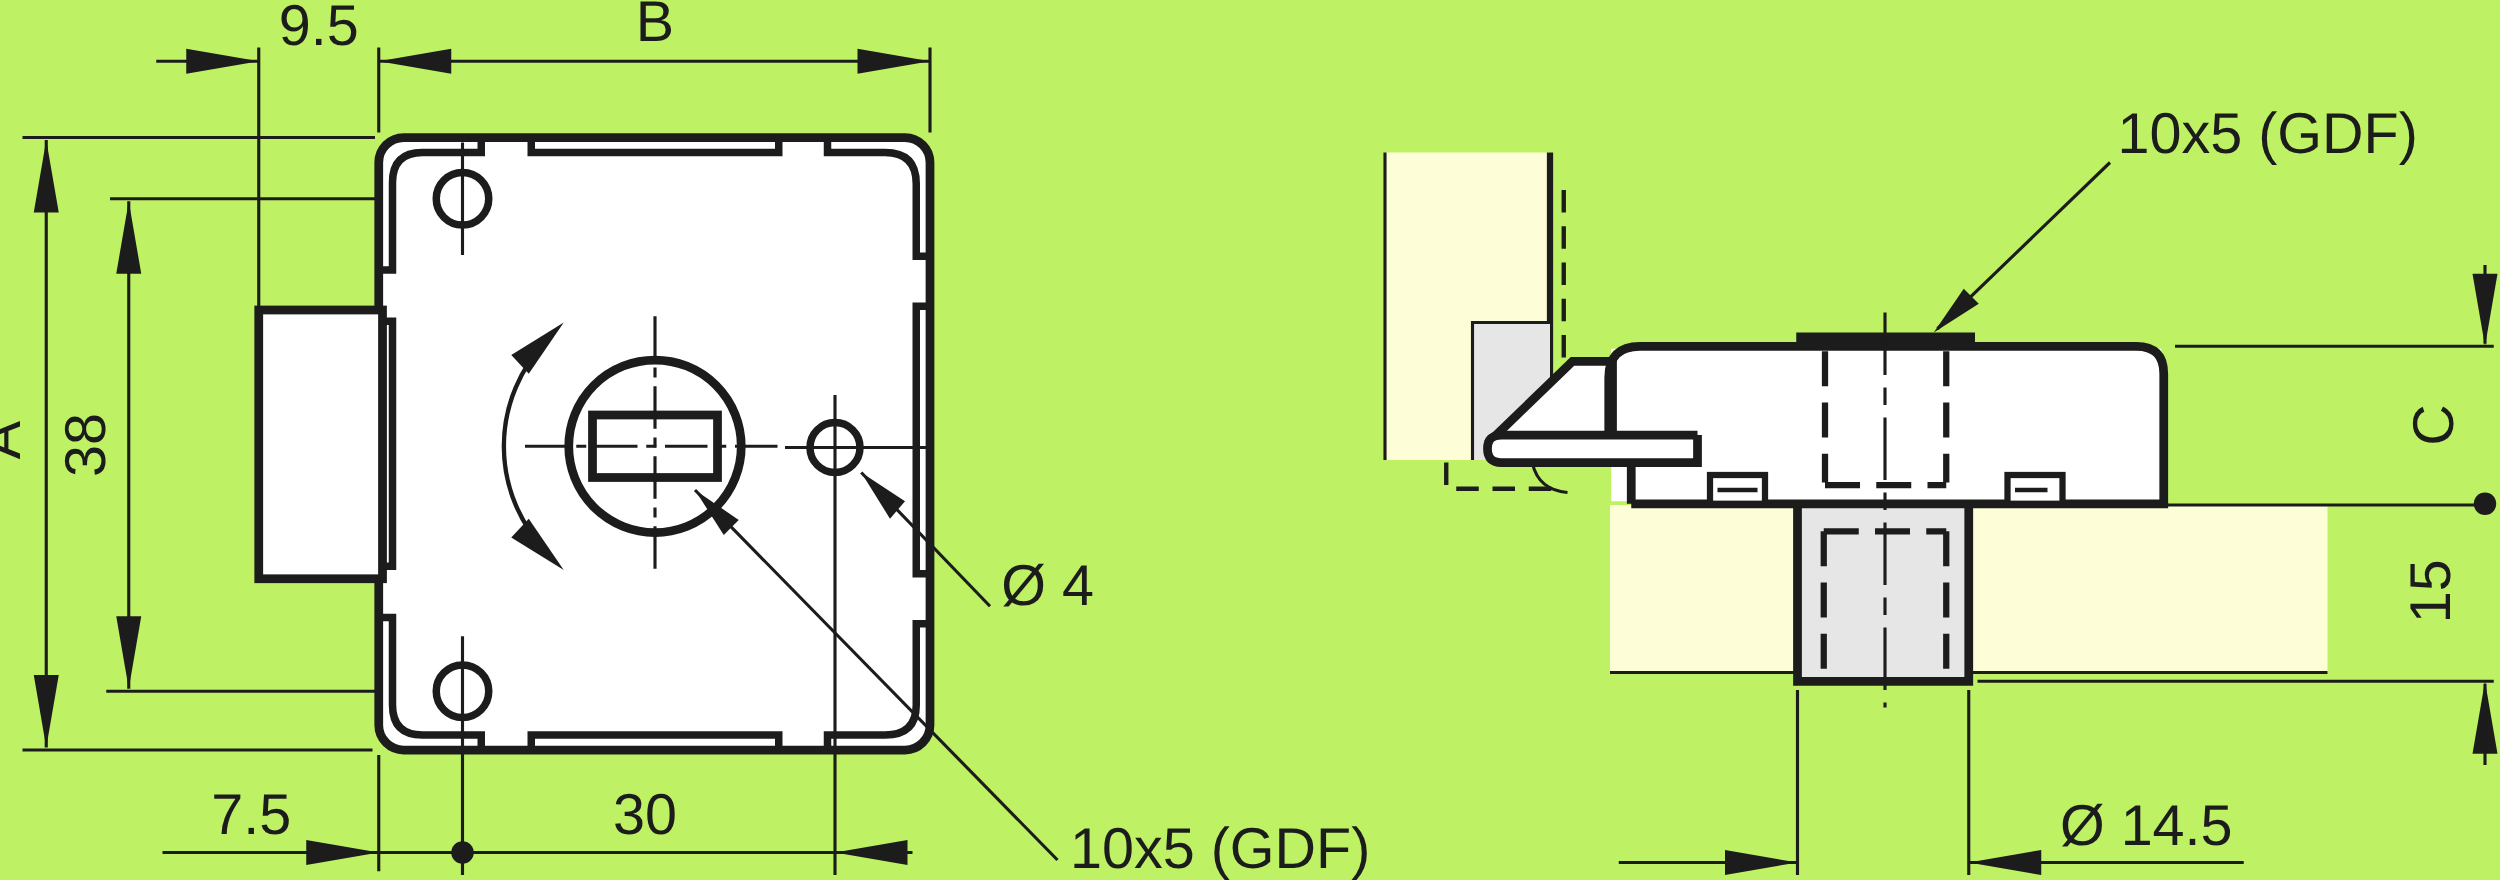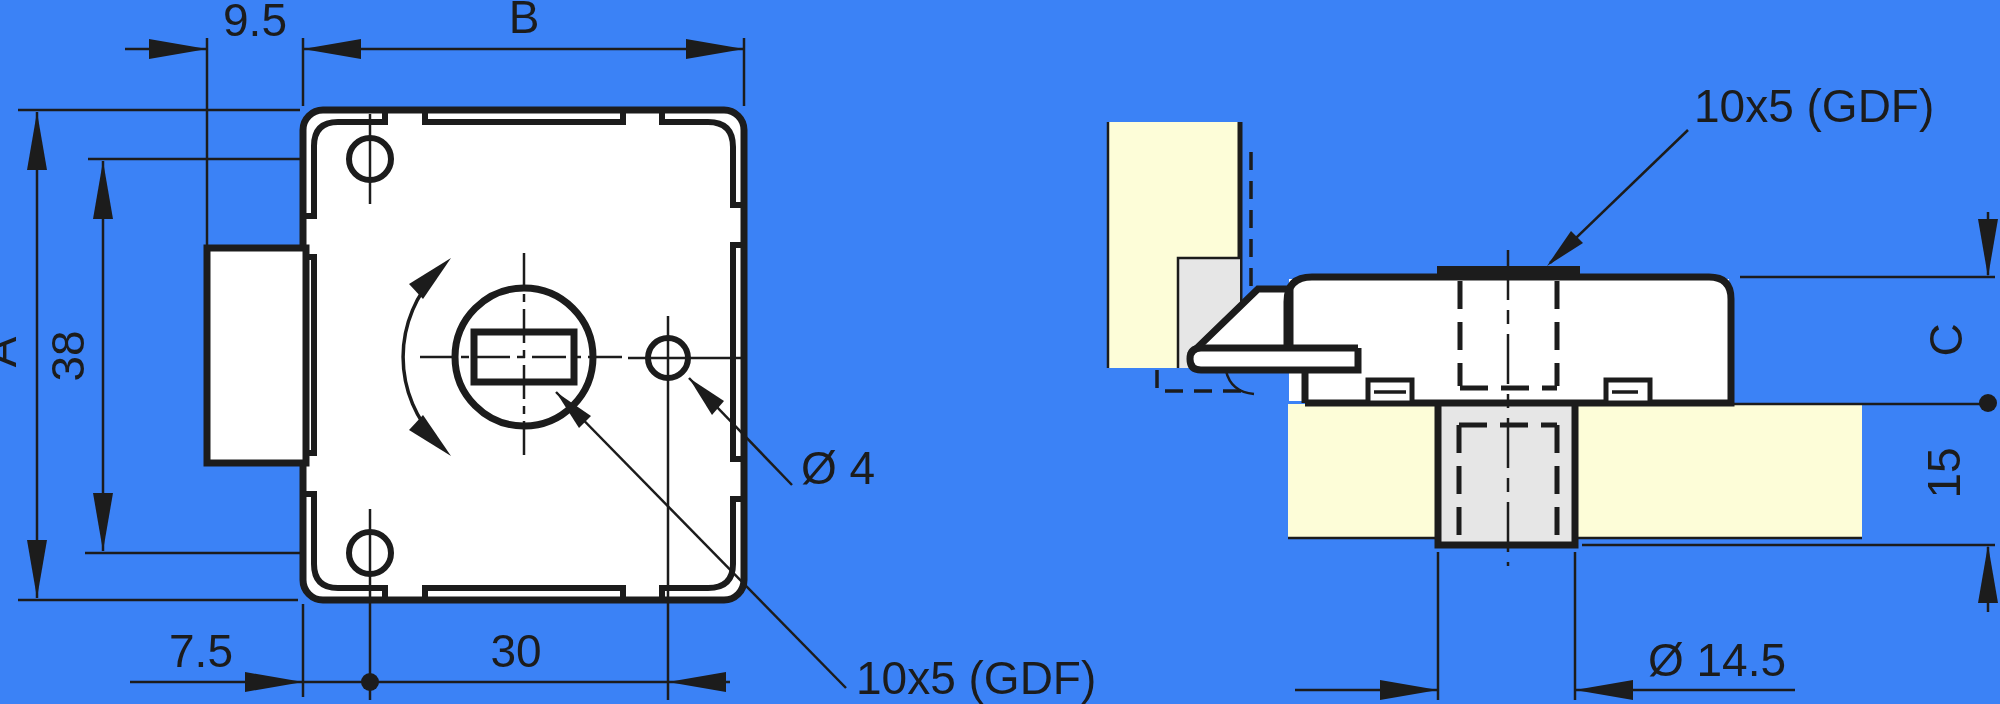--- a/index.html
+++ b/index.html
@@ -1,16 +1,16 @@
 <!DOCTYPE html>
 <html><head>
 <meta charset="utf-8">
 <style>
   html,body{margin:0;padding:0;background:#ffffff;}
-  #stage{width:2000px;height:704px;position:relative;background:#3b82f6;font-family:"Liberation Sans",sans-serif;}
+  #stage{width:2000px;height:704px;position:relative;background:#bef264;font-family:"Liberation Sans",sans-serif;}
   svg{display:block}
   .ln{stroke:#1c1c1c;fill:none;stroke-linecap:butt;}
   .s2{stroke-width:2.5}
   .s3{stroke-width:3.5}
   .s5{stroke-width:5}
   .s6{stroke-width:6}
   .s7{stroke-width:7}
   .wfill{fill:#ffffff;}
   .ink{fill:#1c1c1c;stroke:none;}
   .dim{font-family:"Liberation Sans",sans-serif;font-size:46px;fill:#1c1c1c;}

